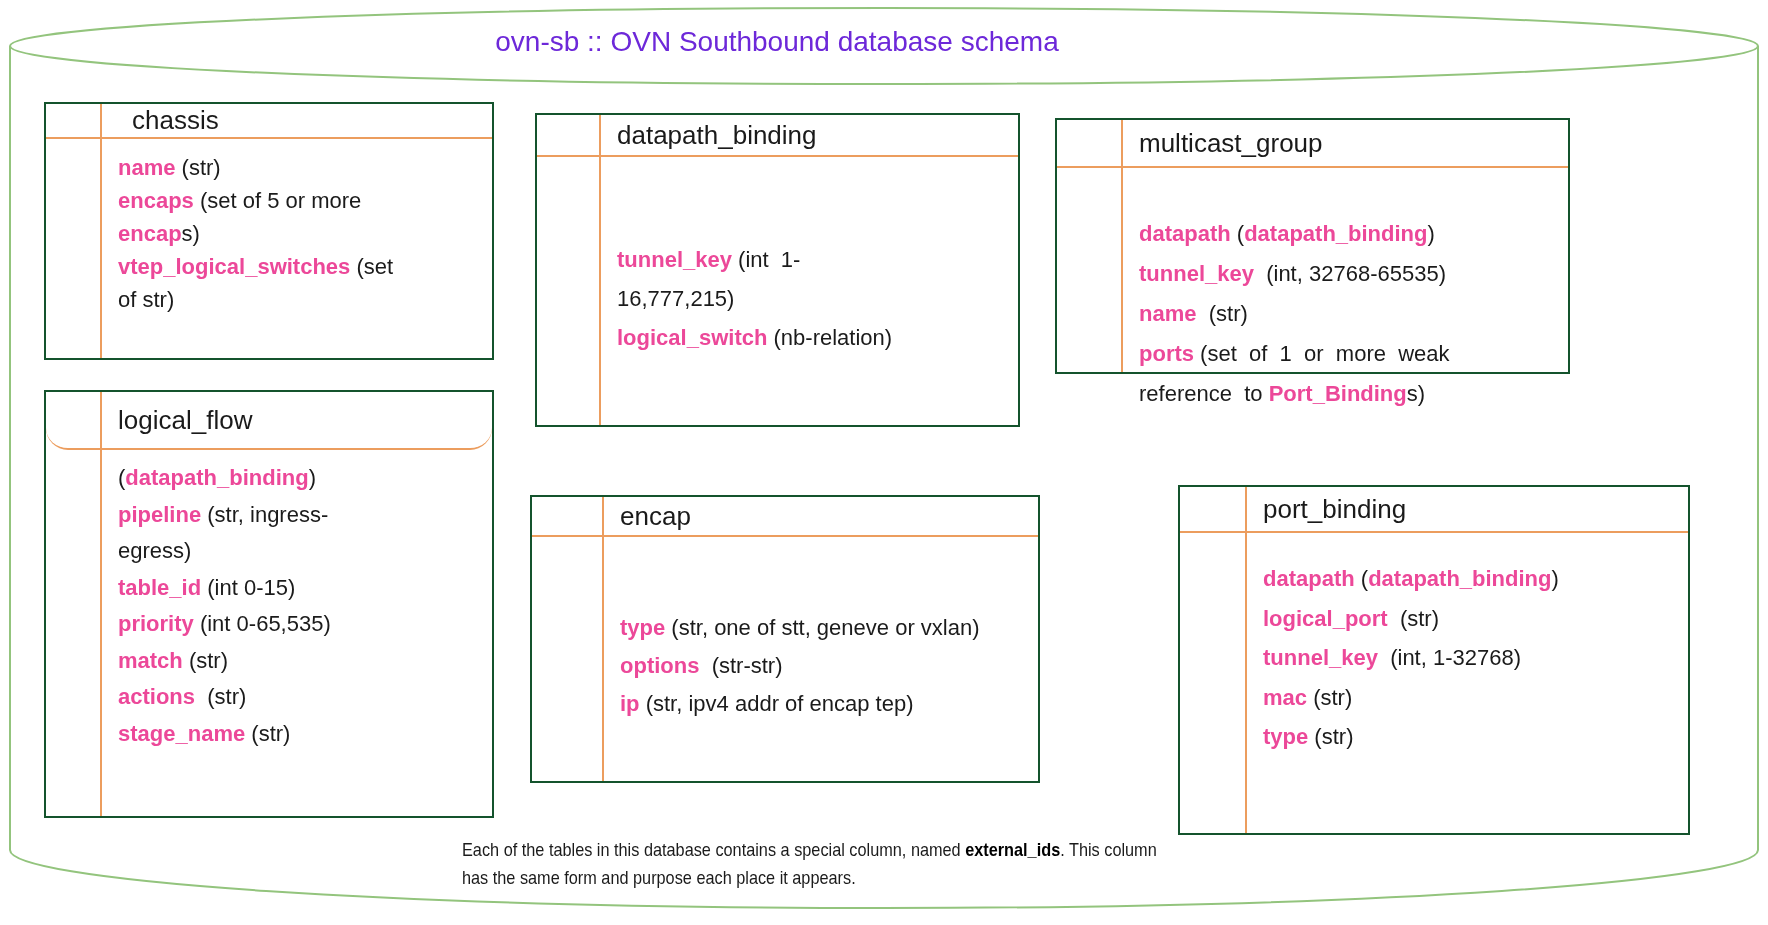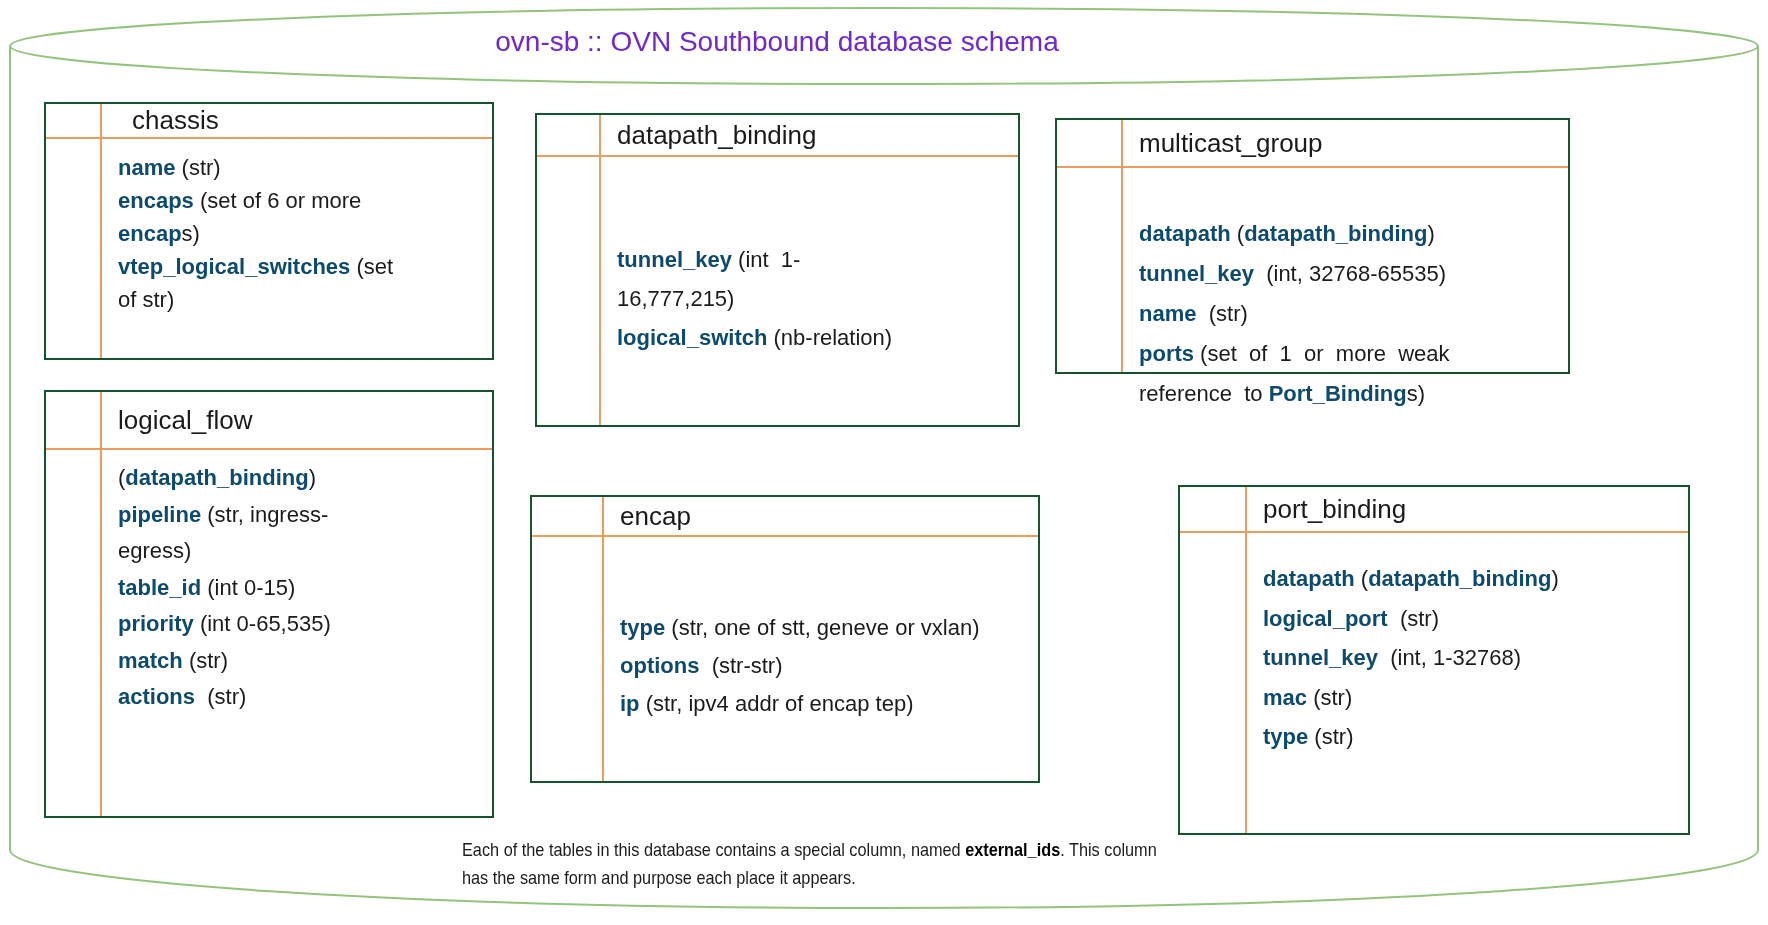--- a/index.html
+++ b/index.html
@@ -26,26 +26,26 @@
     height:var(--hdr);line-height:var(--hdr);
     border-bottom:2px solid #EC9D5E;
     padding-left:calc(var(--side) + 18px);
     font-size:26px;color:#1a1a1a;overflow:hidden;
   }
   .tfields{
     padding:var(--padtop) 8px 0 calc(var(--side) + 18px);
     font-size:22px;
   }
   .tfields .line{white-space:pre-wrap;line-height:var(--lh);}
-  .tfields .b{font-weight:bold;color:#0c4a6e;}
+  .tfields .b{font-weight:bold;color:#ec4899;}
   
   .box-chassis          {left:44px;  top:102px; width:450px; height:258px; --side:54px; --hdr:33px; --padtop:12px; --lh:33px;}
   .box-chassis .thdr    {padding-left:86px;}
   .box-logical-flow     {left:44px;  top:390px; width:450px; height:428px; --side:54px; --hdr:56px; --padtop:10px; --lh:36.5px;}
-  .box-logical-flow .thdr{}
+  .box-logical-flow .thdr{border-radius:22px;}
   .box-datapath-binding {left:535px; top:113px; width:485px; height:314px; --side:62px; --hdr:40px; --padtop:83px; --lh:39px;}
   .box-multicast-group  {left:1055px;top:110px; width:515px; height:256px;margin-top:8px; --side:64px; --hdr:46px; --padtop:46px; --lh:40px;}
   .box-encap            {left:530px; top:495px; width:510px; height:288px; --side:70px; --hdr:38px; --padtop:72px; --lh:38px;}
   .box-port-binding     {left:1178px;top:485px; width:512px; height:350px; --side:65px; --hdr:44px; --padtop:26px; --lh:39.5px;}
   
   .footnote{
     position:absolute;left:462px;top:836px;width:800px;
     transform:scaleX(0.88);transform-origin:left top;
     font-size:18.5px;line-height:1.5;color:#1b1b1b;
   }
@@ -59,38 +59,39 @@
   <ellipse cx="884" cy="46" rx="874" ry="38" fill="none" stroke="#93C47D" stroke-width="2"></ellipse>
 </svg>
 
 <div class="diagram-title">ovn-sb :: OVN Southbound database schema</div>
 
 <div class="tbox box-chassis">
   <div class="tside"></div>
   <div class="thdr">chassis</div>
   <div class="tfields">
       <div class="line"><span class="b">name</span><span> (str)</span></div>
-      <div class="line"><span class="b">encaps</span><span> (set of 6 or more</span></div>
+      <div class="line"><span class="b">encaps</span><span> (set of 5 or more</span></div>
       <div class="line"><span class="b">encap</span><span>s)</span></div>
       <div class="line"><span class="b">vtep_logical_switches</span><span> (set</span></div>
       <div class="line"><span>of str)</span></div>
     </div>
 </div>
 
 <div class="tbox box-logical-flow">
   <div class="tside"></div>
   <div class="thdr">logical_flow</div>
   <div class="tfields">
       <div class="line"><span>(</span><span class="b">datapath_binding</span><span>)</span></div>
       <div class="line"><span class="b">pipeline</span><span> (str, ingress-</span></div>
       <div class="line"><span>egress)</span></div>
       <div class="line"><span class="b">table_id</span><span> (int 0-15)</span></div>
       <div class="line"><span class="b">priority</span><span> (int 0-65,535)</span></div>
       <div class="line"><span class="b">match</span><span> (str)</span></div>
       <div class="line"><span class="b">actions</span><span>  (str)</span></div>
+      <div class="line"><span class="b">stage_name</span><span> (str)</span></div>
     </div>
 </div>
 
 <div class="tbox box-datapath-binding">
   <div class="tside"></div>
   <div class="thdr">datapath_binding</div>
   <div class="tfields">
       <div class="line"><span class="b">tunnel_key</span><span> (int  1-</span></div>
       <div class="line"><span>16,777,215)</span></div>
       <div class="line"><span class="b">logical_switch</span><span> (nb-relation)</span></div>

